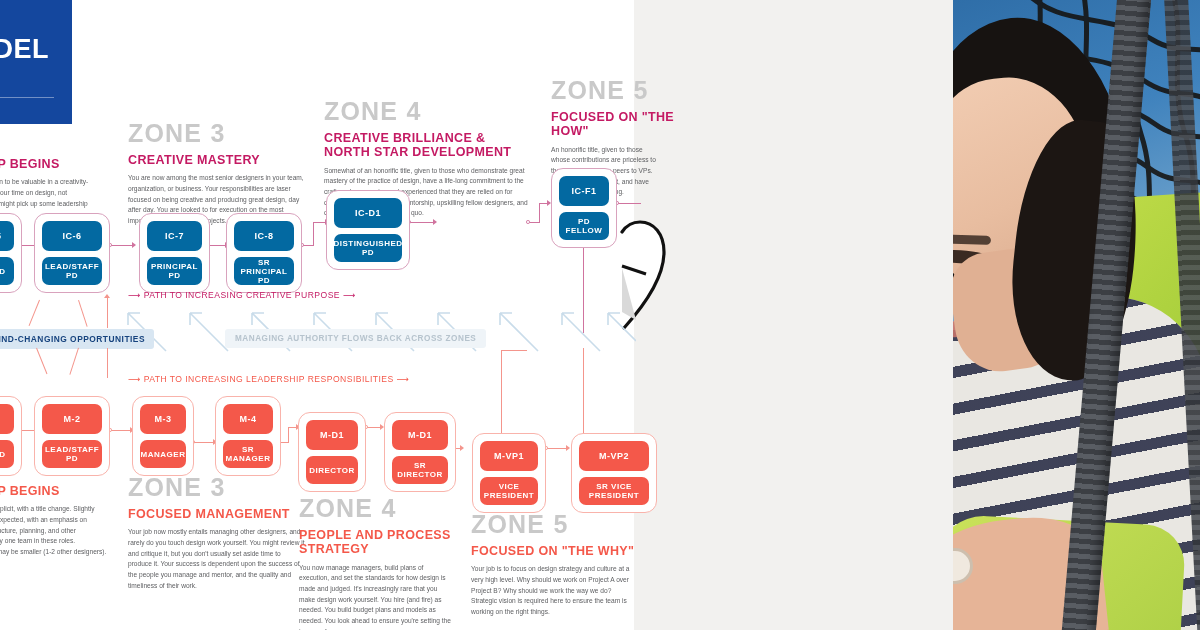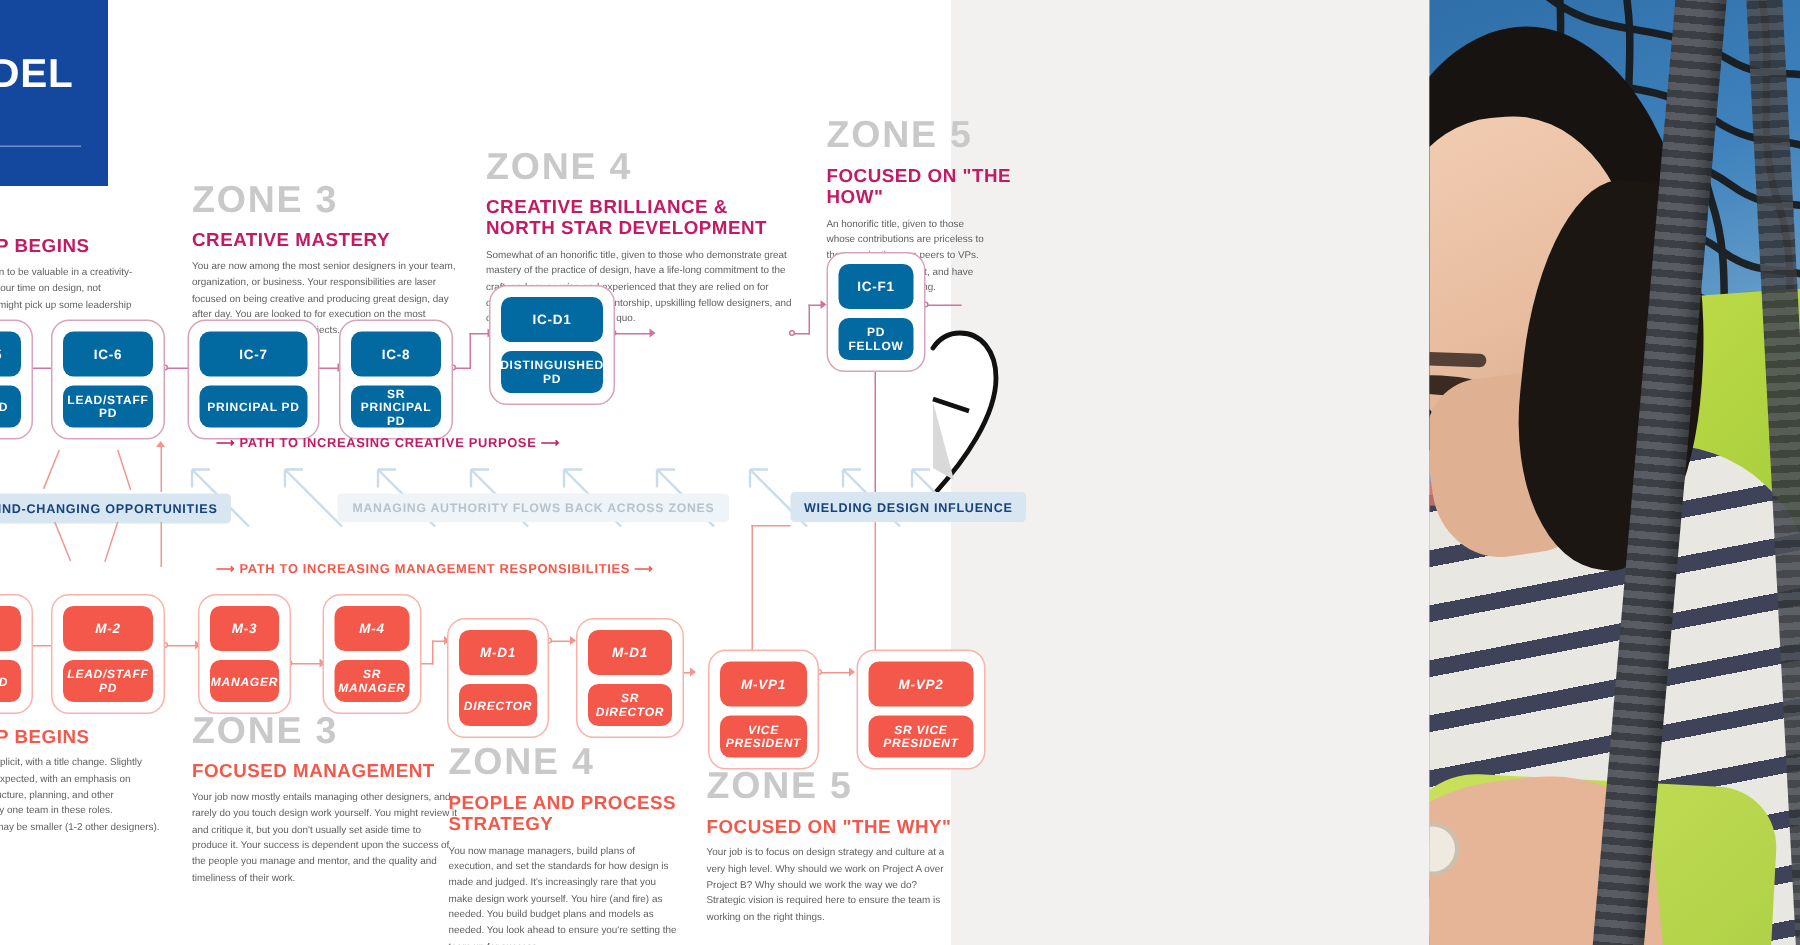--- a/index.html
+++ b/index.html
@@ -119,39 +119,39 @@
   }
   .node .chip{
     display:flex;align-items:center;justify-content:center;
     border-radius:7px;color:#ffffff;font-weight:bold;
     letter-spacing:.5px;text-align:center;
   }
   .node .chip.code{font-size:9px;height:30px;margin-bottom:6px;}
   .node .chip.title{font-size:8px;height:28px;}
   .node.ic{border:1.4px solid #d9a2bd;}
   .node.ic .chip{background:#0369a1;}
-  .node.mg{border:1.4px solid #f9b3ab;font-style:italic;}
+  .node.mg{border:1.4px solid #f9b3ab;}
   .node.mg .chip{background:#f4584a;}
 
   
   .hline{position:absolute;height:1.3px;}
   .vline{position:absolute;width:1.3px;}
   .ic-line{background:#d0739e;}
   .mg-line{background:#f4958c;}
   .arrowhead{position:absolute;width:0;height:0;border-style:solid;}
   .ah-ic-r{border-width:3px 0 3px 4.5px;border-color:transparent transparent transparent #d0739e;}
   .ah-mg-r{border-width:3px 0 3px 4.5px;border-color:transparent transparent transparent #f4958c;}
   .ah-mg-u{border-width:0 3px 4.5px 3px;border-color:transparent transparent #f4958c transparent;}
   .dot{position:absolute;width:3.6px;height:3.6px;border-radius:50%;box-sizing:border-box;background:#fff;}
   .dot.ic{border:1.2px solid #d0739e;}
   .dot.mg{border:1.2px solid #f4958c;}
 
   
   .path-label{
-    position:absolute;font-size:8.6px;font-weight:bold;letter-spacing:.45px;white-space:nowrap;margin-left:16px;
+    position:absolute;font-size:8.6px;font-weight:normal;letter-spacing:.45px;white-space:nowrap;
   }
   .path-label.ic{color:#c41a63;}
   .path-label.mg{color:#f4584a;}
 
   
   .badge{
     position:absolute;background:#d8e6f2;color:#16437e;
     font-size:8.4px;font-weight:bold;letter-spacing:.5px;
     padding:5px 9px;border-radius:3px;white-space:nowrap;
   }
@@ -278,21 +278,21 @@
   <div class="node ic" style="left:-38px;top:213px;width:60px;">
     <div class="chip code">IC-5</div>
     <div class="chip title">SR PD</div>
   </div>
 
   <div class="node ic" style="left:34px;top:213px;width:76px;">
     <div class="chip code">IC-6</div>
     <div class="chip title">LEAD/STAFF PD</div>
   </div>
 
-  <div class="node ic" style="left:125px;top:213px;width:88px;">
+  <div class="node ic" style="left:139px;top:213px;width:71px;">
     <div class="chip code">IC-7</div>
     <div class="chip title">PRINCIPAL PD</div>
   </div>
 
   <div class="node ic" style="left:226px;top:213px;width:76px;">
     <div class="chip code">IC-8</div>
     <div class="chip title">SR PRINCIPAL PD</div>
   </div>
 
   <div class="node ic" style="left:326px;top:190px;width:84px;">
@@ -323,37 +323,36 @@
         <path d="M318,8 L356,46 M318,8 L318,20 M318,8 L330,8"></path>
         <path d="M380,8 L418,46 M380,8 L380,20 M380,8 L392,8"></path>
         <path d="M442,8 L480,46 M442,8 L442,20 M442,8 L454,8"></path>
         <path d="M488,8 L516,36 M488,8 L488,20 M488,8 L500,8"></path>
       </g>
     </svg>
     <div class="auth-chip">MANAGING AUTHORITY FLOWS BACK ACROSS ZONES</div>
   </div>
 
   <div class="badge" style="left:-18px;top:329px;">MIND-CHANGING OPPORTUNITIES</div>
-  <div class="badge" style="left:527px;top:328px;">WIELDING DESIGN INFLUENCE</div>
 
   <div class="vline mg-line" style="left:39px;top:300px;height:28px;transform:rotate(22deg);transform-origin:top;"></div>
   <div class="vline mg-line" style="left:78px;top:300px;height:28px;transform:rotate(-18deg);transform-origin:top;"></div>
   <div class="vline mg-line" style="left:36px;top:348px;height:28px;transform:rotate(-22deg);transform-origin:top;"></div>
   <div class="vline mg-line" style="left:78px;top:348px;height:28px;transform:rotate(18deg);transform-origin:top;"></div>
   <div class="vline mg-line" style="left:107px;top:296px;height:32px;"></div>
   <div class="vline mg-line" style="left:107px;top:348px;height:30px;"></div>
   <div class="arrowhead ah-mg-u" style="left:104px;top:294px;"></div>
 
   <div class="vline mg-line" style="left:583px;top:348px;height:96px;"></div>
   <div class="hline mg-line" style="left:501px;top:350px;width:26px;"></div>
   <div class="vline mg-line" style="left:501px;top:350px;height:94px;"></div>
 
   <div class="path-label mg" style="left:128px;top:374px;">
     <span>⟶</span>
-    <span>PATH TO INCREASING MANAGEMENT RESPONSIBILITIES</span>
+    <span>PATH TO INCREASING LEADERSHIP RESPONSIBILITIES</span>
     <span>⟶</span>
   </div>
 
   <div class="hline mg-line" style="left:22px;top:430px;width:18px;"></div>
   <div class="arrowhead ah-mg-r" style="left:39px;top:427px;"></div>
   <div class="hline mg-line" style="left:110px;top:430px;width:22px;"></div>
   <div class="dot mg" style="left:108px;top:428px;"></div>
   <div class="arrowhead ah-mg-r" style="left:130px;top:427px;"></div>
 
   <div class="hline mg-line" style="left:193px;top:442px;width:22px;"></div>

